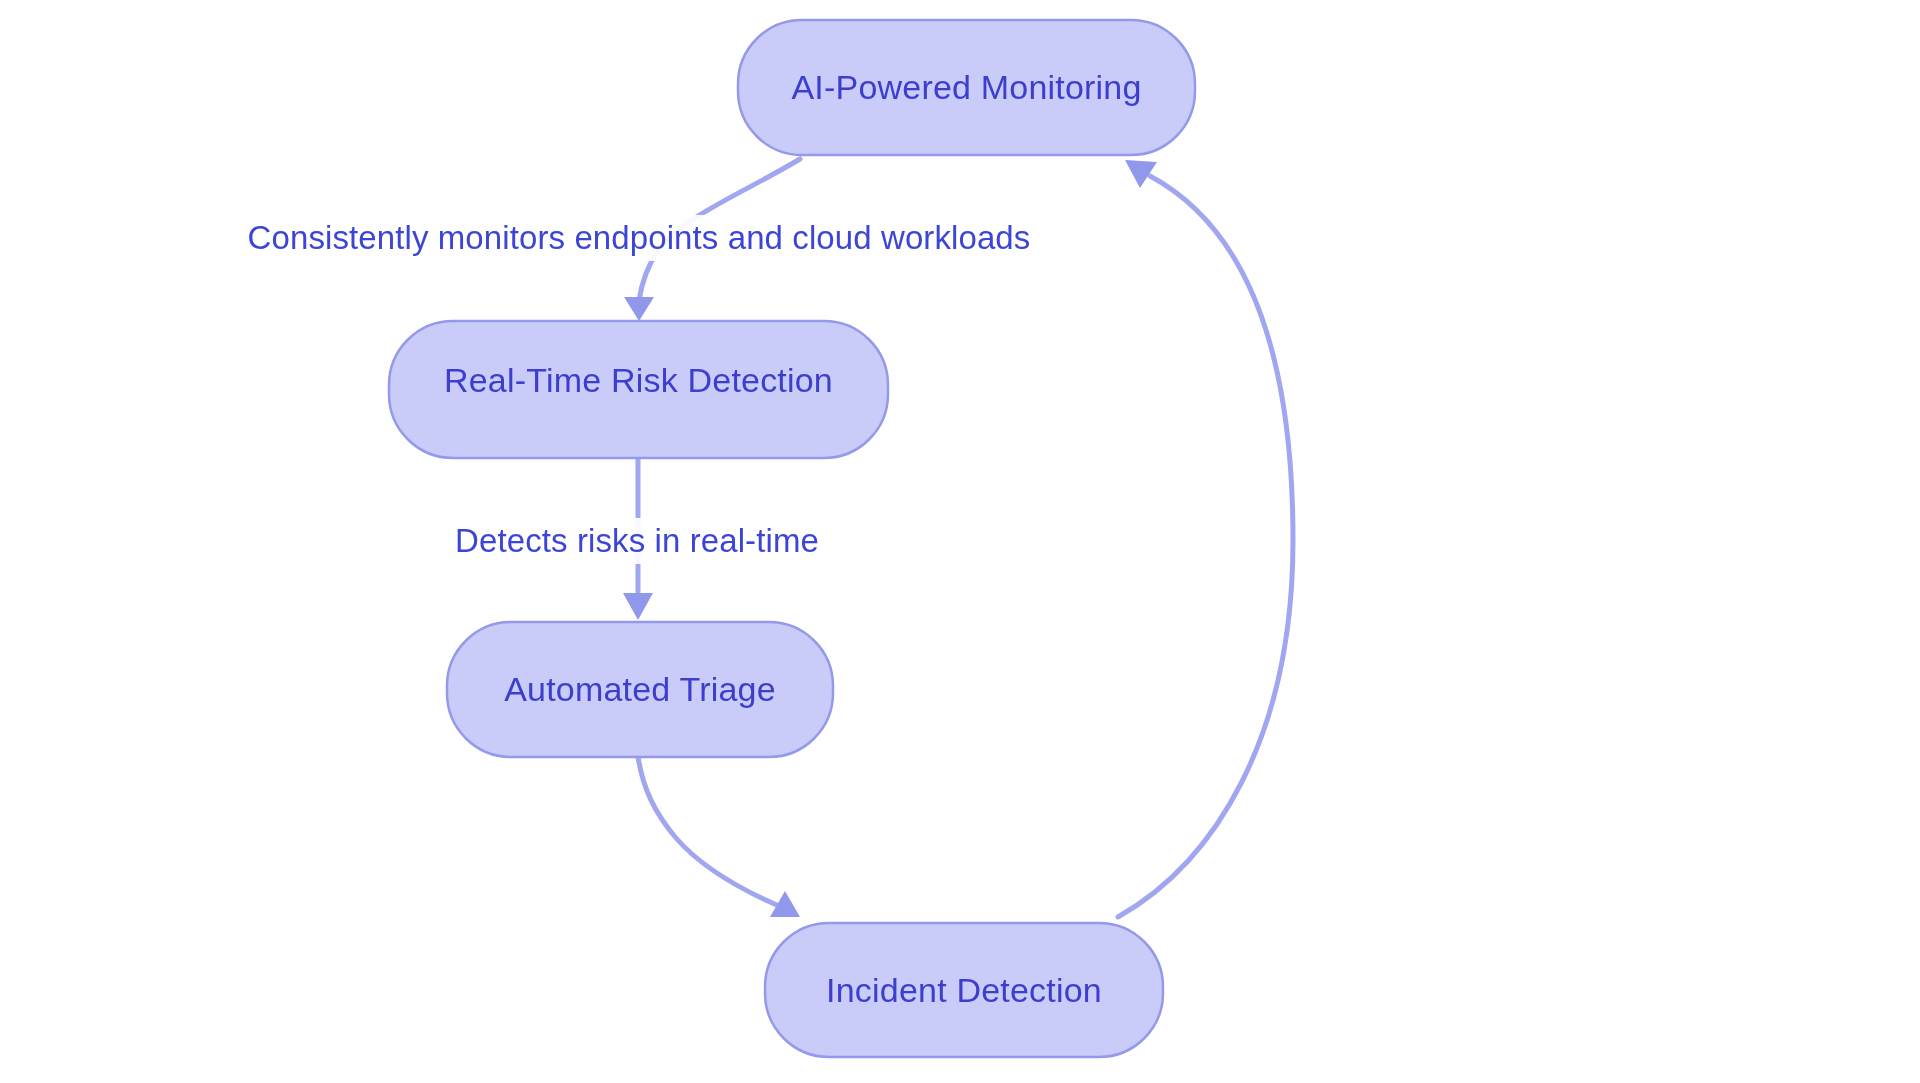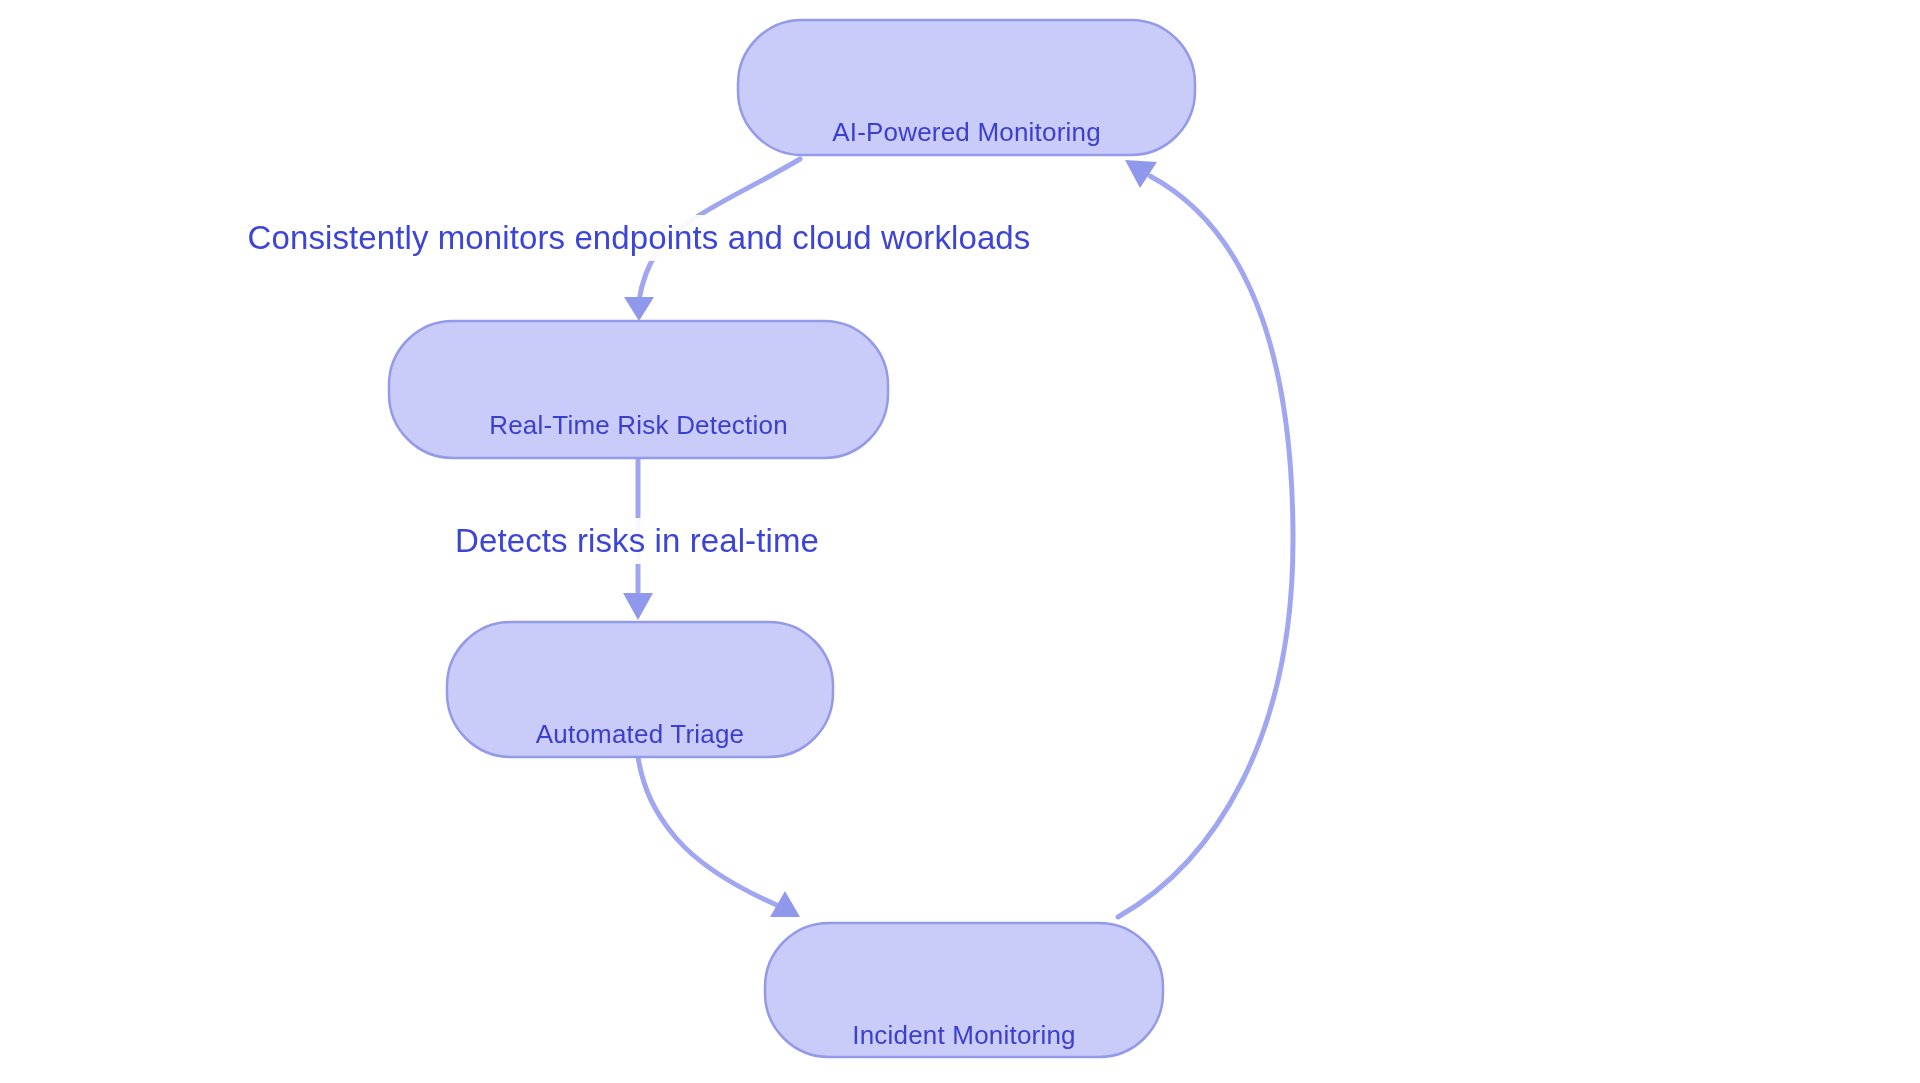--- a/index.html
+++ b/index.html
@@ -14,22 +14,22 @@
   *{margin:0;padding:0;box-sizing:border-box;}
   html,body{width:1920px;height:1083px;background:var(--bg);overflow:hidden;
     font-family:"Liberation Sans", sans-serif;}
   .canvas{position:relative;width:1920px;height:1083px;background:var(--bg);}
   svg.diagram{position:absolute;left:0;top:0;}
   .edge-path{fill:none;stroke:var(--edge);stroke-width:5;stroke-linecap:round;}
   .arrowhead{fill:var(--arrow);stroke:none;}
   .node-shape{fill:var(--node-fill);stroke:var(--node-border);stroke-width:2.5;}
   .node-label{
     position:absolute;display:flex;align-items:center;justify-content:center;
-    color:var(--node-text);font-size:26px;letter-spacing:0.2px;
-    text-align:center;pointer-events:none;margin-top:45px;
+    color:var(--node-text);font-size:34px;letter-spacing:0.2px;
+    text-align:center;pointer-events:none;
   }
   .edge-label{
     position:absolute;transform:translate(-50%,-50%);
     color:var(--label-text);font-size:33px;letter-spacing:0.1px;white-space:nowrap;
     background:rgba(255,255,255,0.92);padding:4px 8px;text-align:center;
   }
 </style>
 </head>
 <body>
 
@@ -62,21 +62,21 @@
     <rect class="node-shape" x="447" y="622" width="386" height="135" rx="64" ry="64"></rect>
     <rect class="node-shape" x="765" y="923" width="398" height="134" rx="64" ry="64"></rect>
   </svg>
 
   <div class="node-label" style="left:738px;top:20px;width:457px;height:135px;">AI-Powered Monitoring</div>
 
   <div class="node-label" style="left:389px;top:306px;width:499px;height:149px;">Real-Time Risk Detection</div>
 
   <div class="node-label" style="left:447px;top:622px;width:386px;height:135px;">Automated Triage</div>
 
-  <div class="node-label" style="left:765px;top:923px;width:398px;height:134px;">Incident Monitoring</div>
+  <div class="node-label" style="left:765px;top:923px;width:398px;height:134px;">Incident Detection</div>
 
   <div class="edge-label" style="left:639px;top:238px;">Consistently monitors endpoints and cloud workloads</div>
 
   <div class="edge-label" style="left:637px;top:541px;">Detects risks in real-time</div>
 
 
 
 </div>
 
 </body></html>

